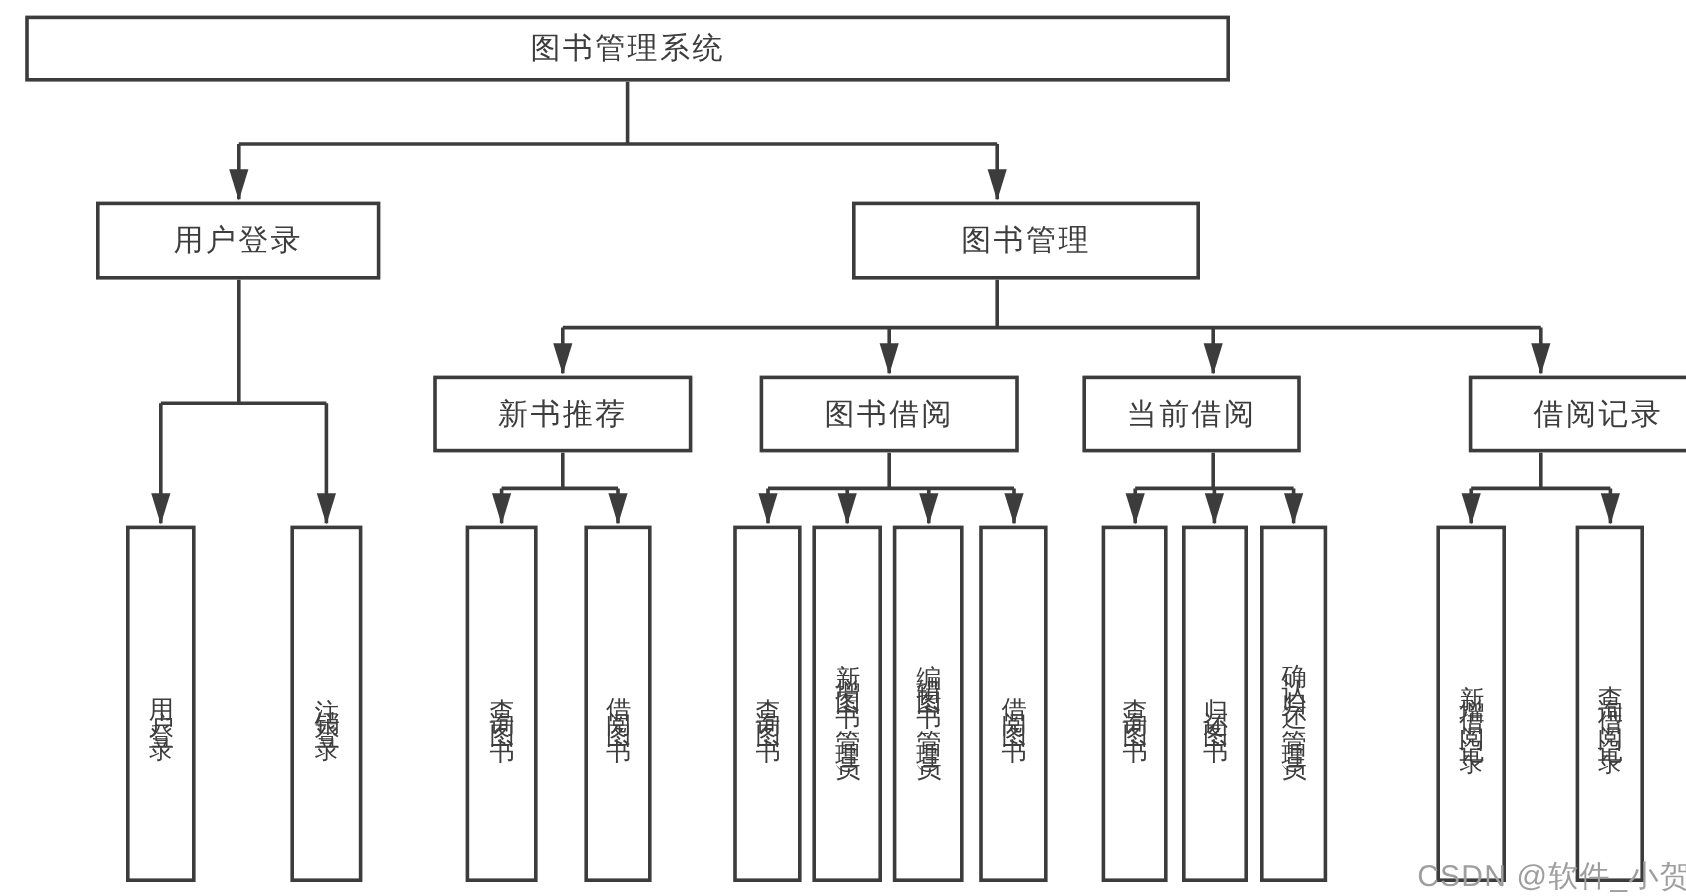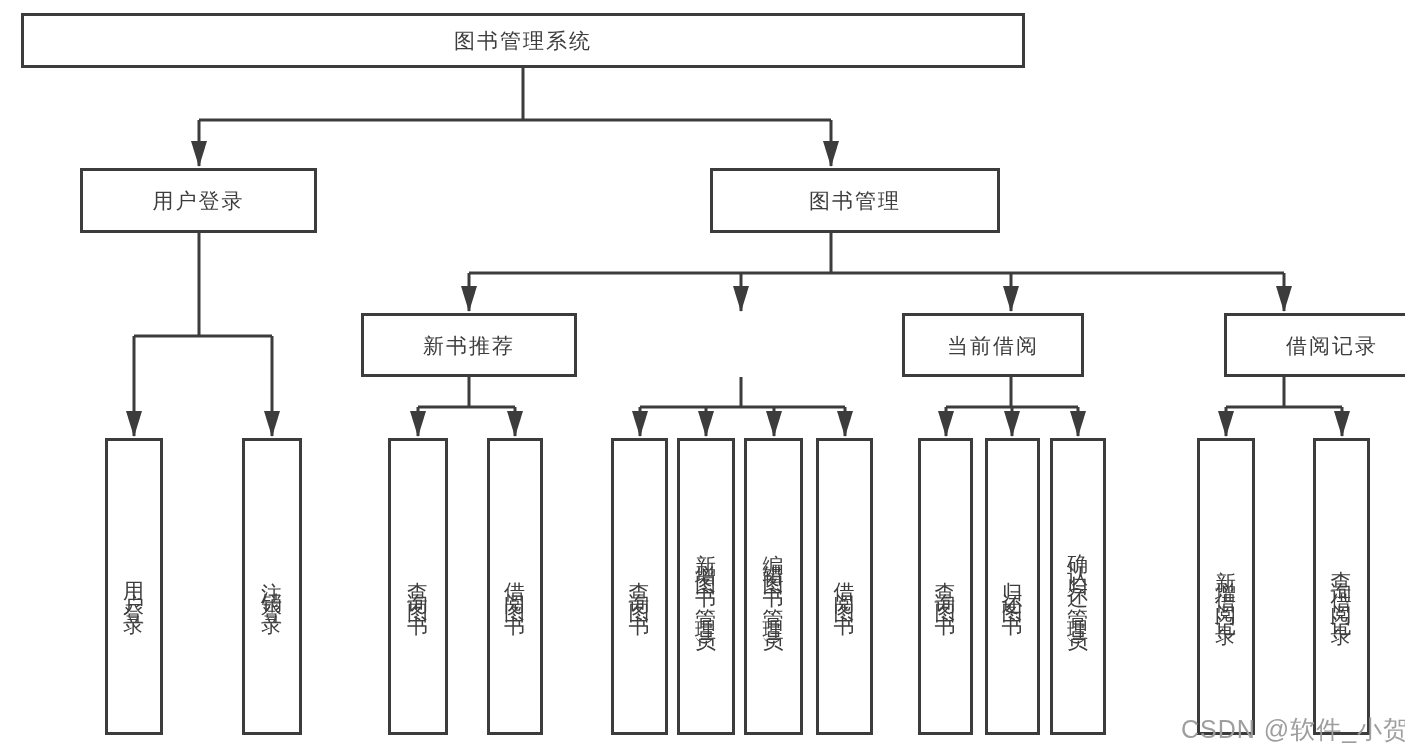--- a/index.html
+++ b/index.html
@@ -11,21 +11,21 @@
     overflow:hidden;
   }
   #connectors{position:absolute;left:0;top:0;width:1405px;height:747px;}
   .node{
     position:absolute;
     box-sizing:border-box;
     background:#ffffff;
     border:3px solid #3c3c3c;
     display:flex;align-items:center;justify-content:center;
     color:#3d3d3d;
-    font-size:21px;
+    font-size:25px;
     letter-spacing:2px;
     line-height:1;
     white-space:nowrap;
   }
   .leaf{
     writing-mode:vertical-rl;
     text-orientation:mixed;
     letter-spacing:11px;
     font-size:21px;
     white-space:normal;
@@ -82,20 +82,21 @@
         <polygon points="1334,411 1350,411 1342,437"></polygon>
       </g>
   </svg>
 
   <div class="node" style="left:21px;top:13px;width:1004px;height:55px">图书管理系统</div>
 
   <div class="node" style="left:80px;top:168px;width:237px;height:65px">用户登录</div>
   <div class="node" style="left:710px;top:168px;width:290px;height:65px">图书管理</div>
 
   <div class="node" style="left:361px;top:313px;width:216px;height:64px">新书推荐</div>
+  <div class="node" style="left:633px;top:313px;width:216px;height:64px">图书借阅</div>
   <div class="node" style="left:902px;top:313px;width:182px;height:64px">当前借阅</div>
   <div class="node" style="left:1224px;top:313px;width:216px;height:64px">借阅记录</div>
 
   <div class="node leaf" style="left:105px;top:438px;width:58px;height:297px">用户登录</div>
   <div class="node leaf" style="left:242px;top:438px;width:60px;height:297px">注销登录</div>
 
   <div class="node leaf" style="left:388px;top:438px;width:60px;height:297px">查询图书</div>
   <div class="node leaf" style="left:487px;top:438px;width:56px;height:297px">借阅图书</div>
 
   <div class="node leaf" style="left:611px;top:438px;width:57px;height:297px">查询图书</div>

